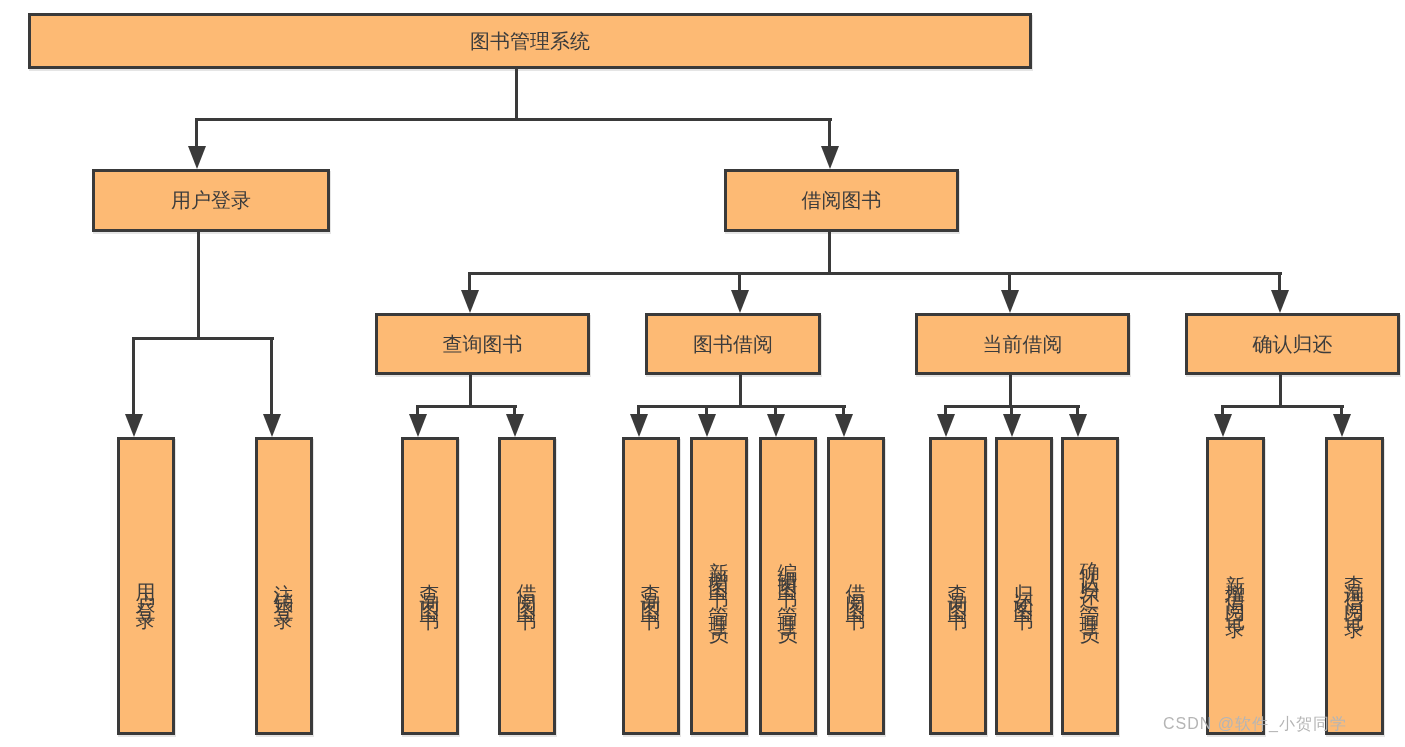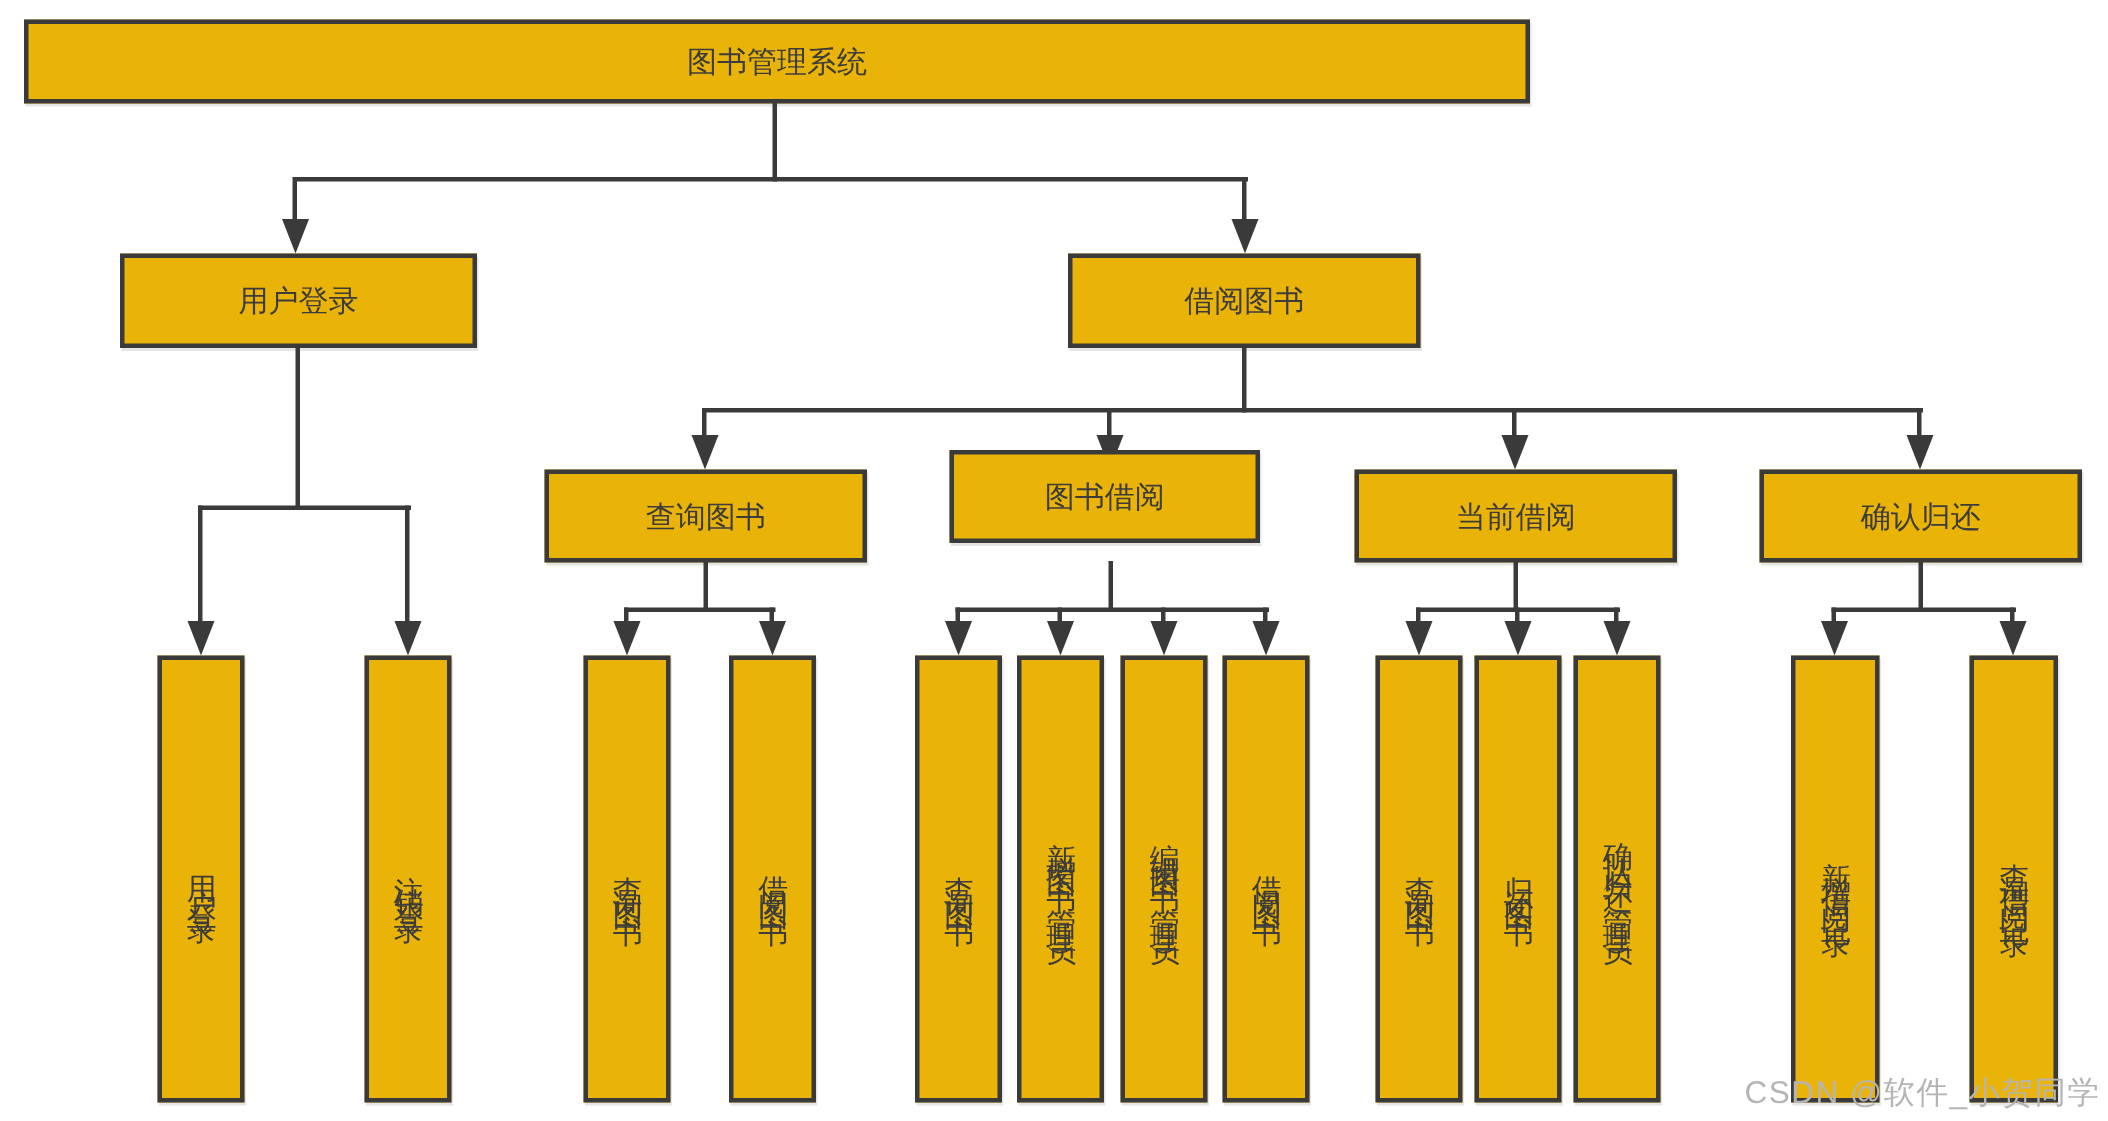--- a/index.html
+++ b/index.html
@@ -2,45 +2,46 @@
 <html style="--line: #3a3a3a; --text: #3c3c3c; --watermark: #b5b5b5; --bg: #ffffff;"><head>
 <meta charset="utf-8">
 <title>diagram</title>
 <style>
   html,body{margin:0;padding:0;background:#fff;}
   .stage{
     position:relative;width:1405px;height:747px;background:var(--bg,#fff);
     font-family:"Liberation Sans",sans-serif;overflow:hidden;
   }
   .box{
-    position:absolute;box-sizing:border-box;background:#eab308;
+    position:absolute;box-sizing:border-box;background:#fdba74;
     border:3px solid var(--line,#3a3a3a);
     display:flex;align-items:center;justify-content:center;
     font-size:20px;color:var(--text,#3c3c3c);
     box-shadow:1px 2px 0 rgba(0,0,0,0.10);
     white-space:nowrap;
+    margin-left:12px;
   }
   .vbox{
     writing-mode:vertical-rl;
     letter-spacing:9px;
     line-height:1;
     font-size:20px;
     white-space:normal;
   }
   .h{position:absolute;height:3px;background:var(--line,#3a3a3a);}
   .v{position:absolute;width:3px;background:var(--line,#3a3a3a);}
   .arrow{
     position:absolute;width:0;height:0;
     border-left:9px solid transparent;
     border-right:9px solid transparent;
     border-top:23px solid var(--line,#3a3a3a);
   }
   .wm{
     position:absolute;left:1163px;top:714px;
-    font-size:21px;color:var(--watermark,#b5b5b5);
+    font-size:16px;color:var(--watermark,#b5b5b5);
     letter-spacing:1px;white-space:nowrap;text-align:center;
   }
 </style>
 </head>
 <body>
 
 <div class="stage">
 
   <div class="box" style="left:16px;top:13px;width:1004px;height:56px">图书管理系统</div>
 
@@ -66,21 +67,21 @@
   <div class="v" style="left:468px;top:272px;height:20px"></div>
   <div class="arrow" style="left:461px;top:290px"></div>
   <div class="v" style="left:738px;top:272px;height:20px"></div>
   <div class="arrow" style="left:731px;top:290px"></div>
   <div class="v" style="left:1008px;top:272px;height:20px"></div>
   <div class="arrow" style="left:1001px;top:290px"></div>
   <div class="v" style="left:1278px;top:272px;height:20px"></div>
   <div class="arrow" style="left:1271px;top:290px"></div>
 
   <div class="box" style="left:363px;top:313px;width:215px;height:62px">查询图书</div>
-  <div class="box" style="left:633px;top:300px;width:207px;height:62px">图书借阅</div>
+  <div class="box" style="left:633px;top:313px;width:176px;height:62px">图书借阅</div>
   <div class="box" style="left:903px;top:313px;width:215px;height:62px">当前借阅</div>
   <div class="box" style="left:1173px;top:313px;width:215px;height:62px">确认归还</div>
 
   <div class="v" style="left:469px;top:374px;height:34px"></div>
   <div class="h" style="left:416px;top:405px;width:101px"></div>
   <div class="v" style="left:416px;top:405px;height:12px"></div>
   <div class="arrow" style="left:409px;top:414px"></div>
   <div class="v" style="left:513px;top:405px;height:12px"></div>
   <div class="arrow" style="left:506px;top:414px"></div>
 

